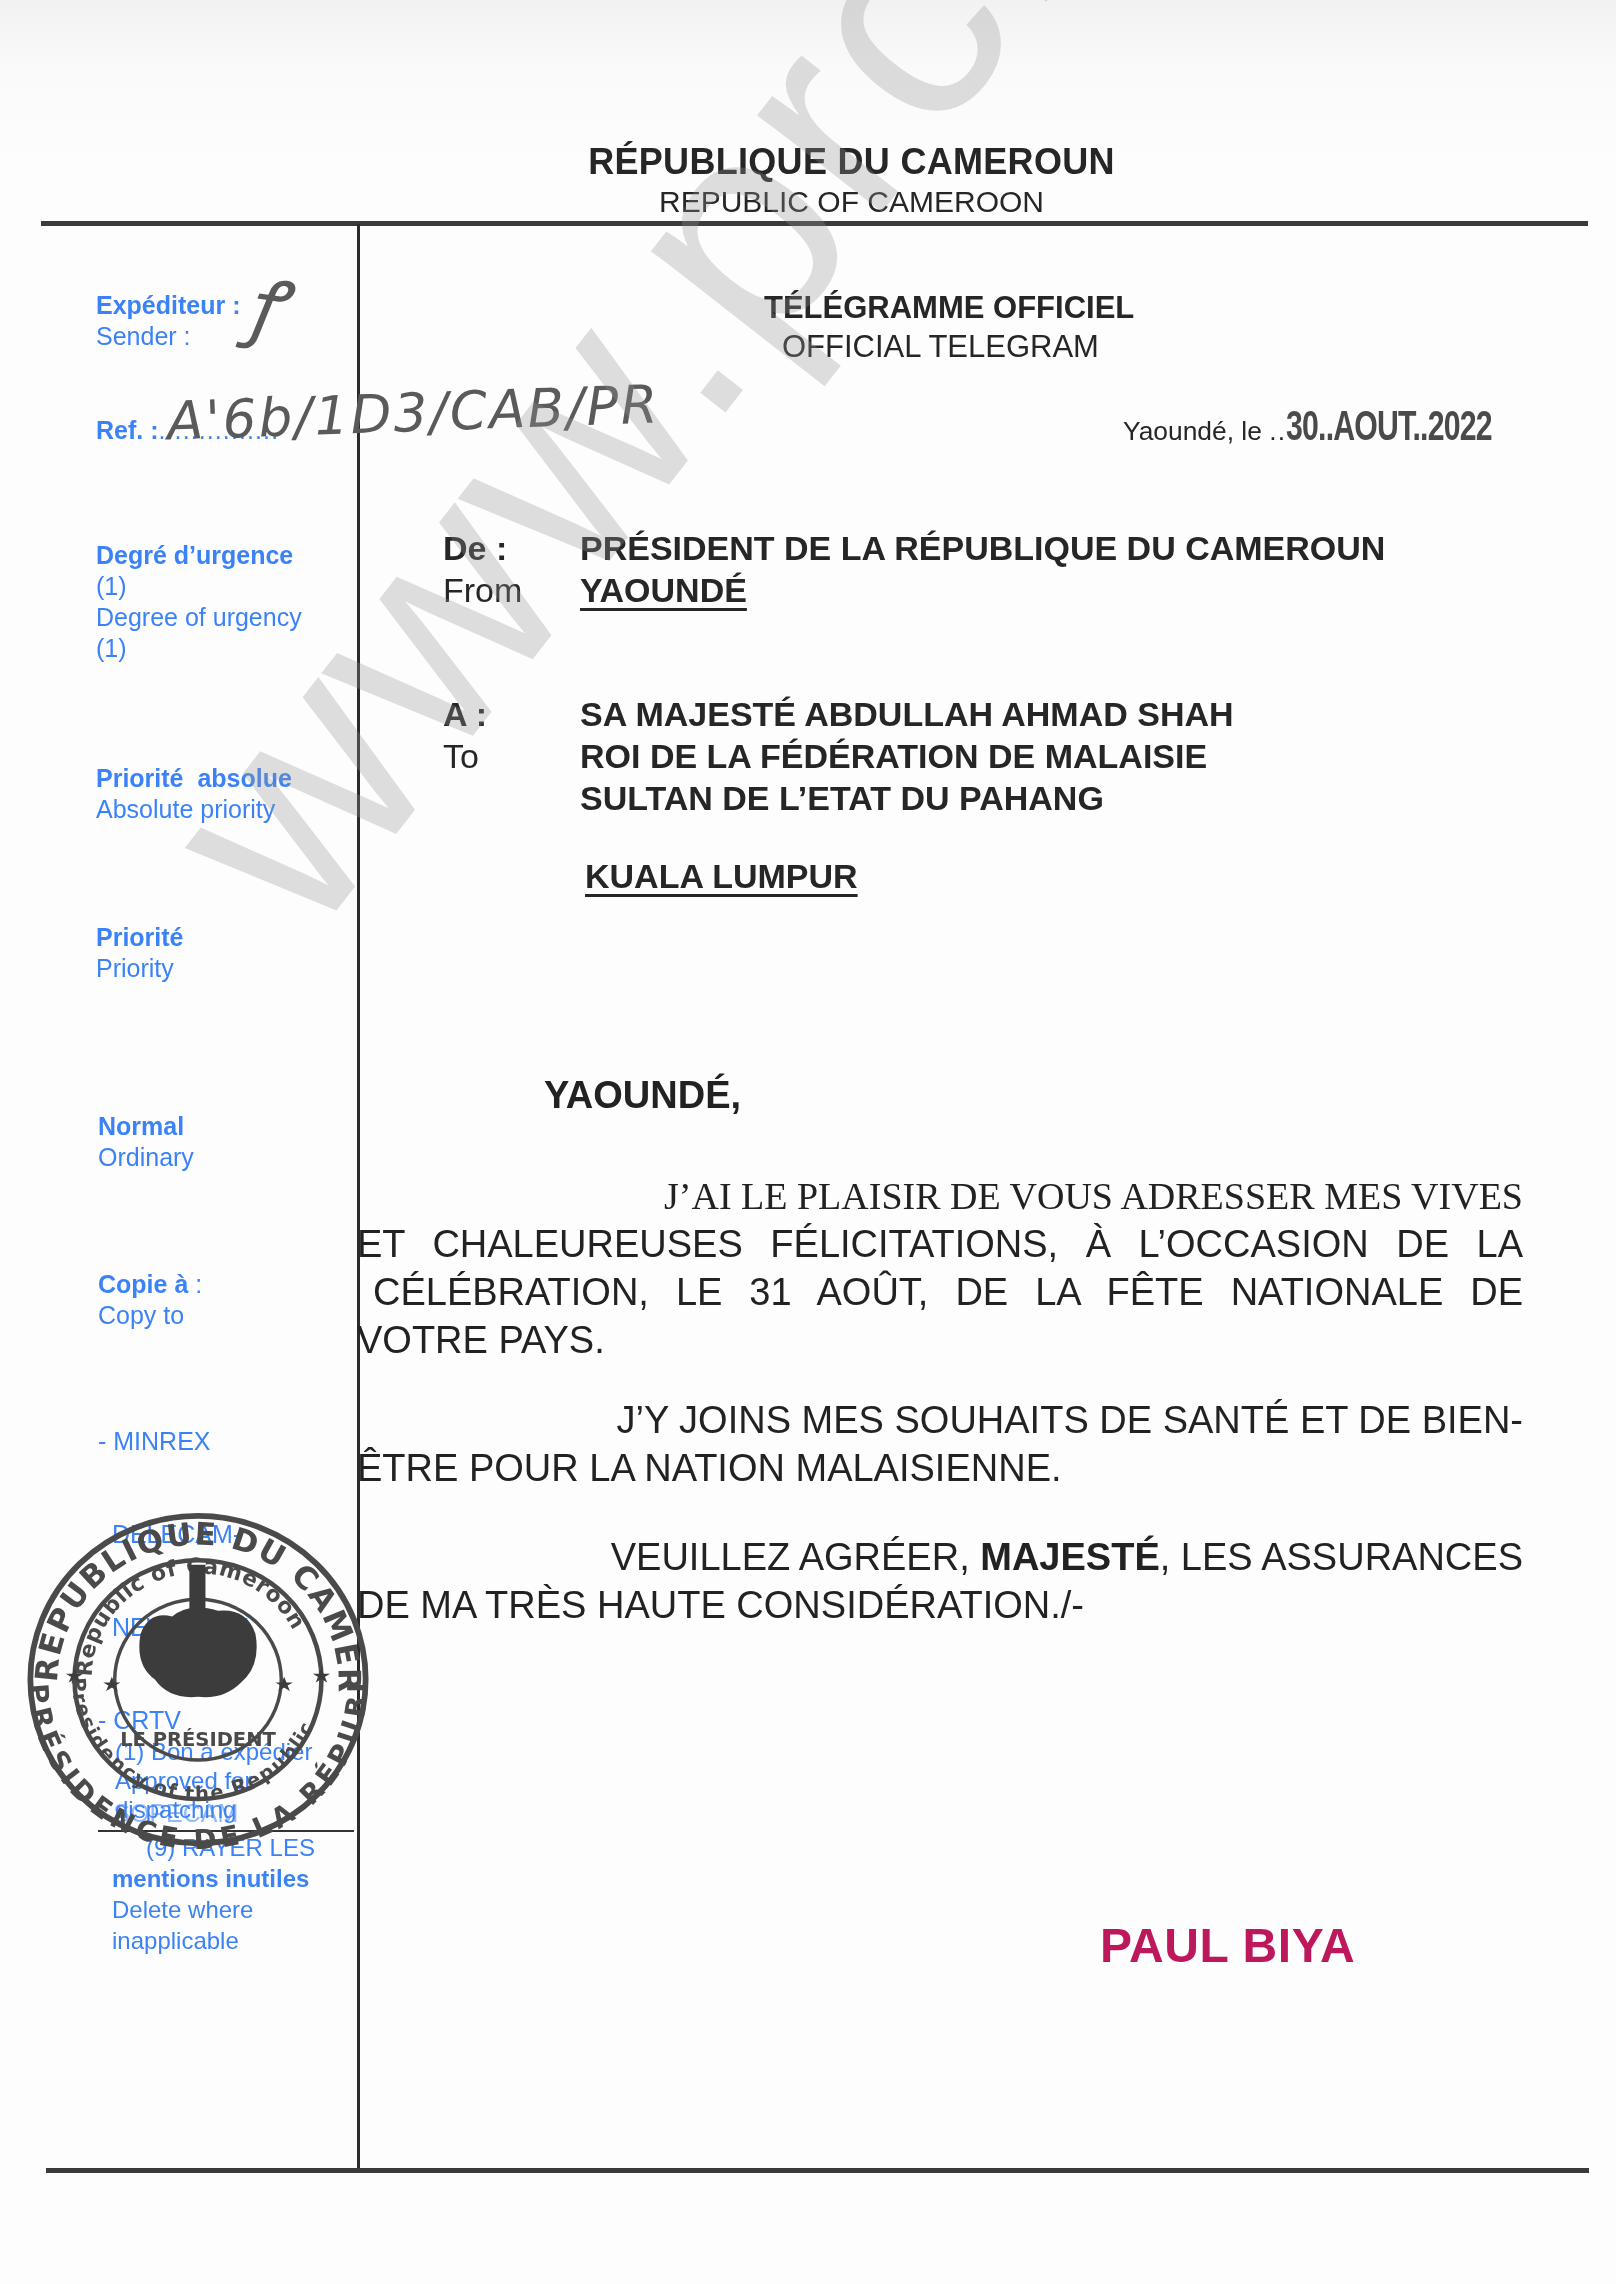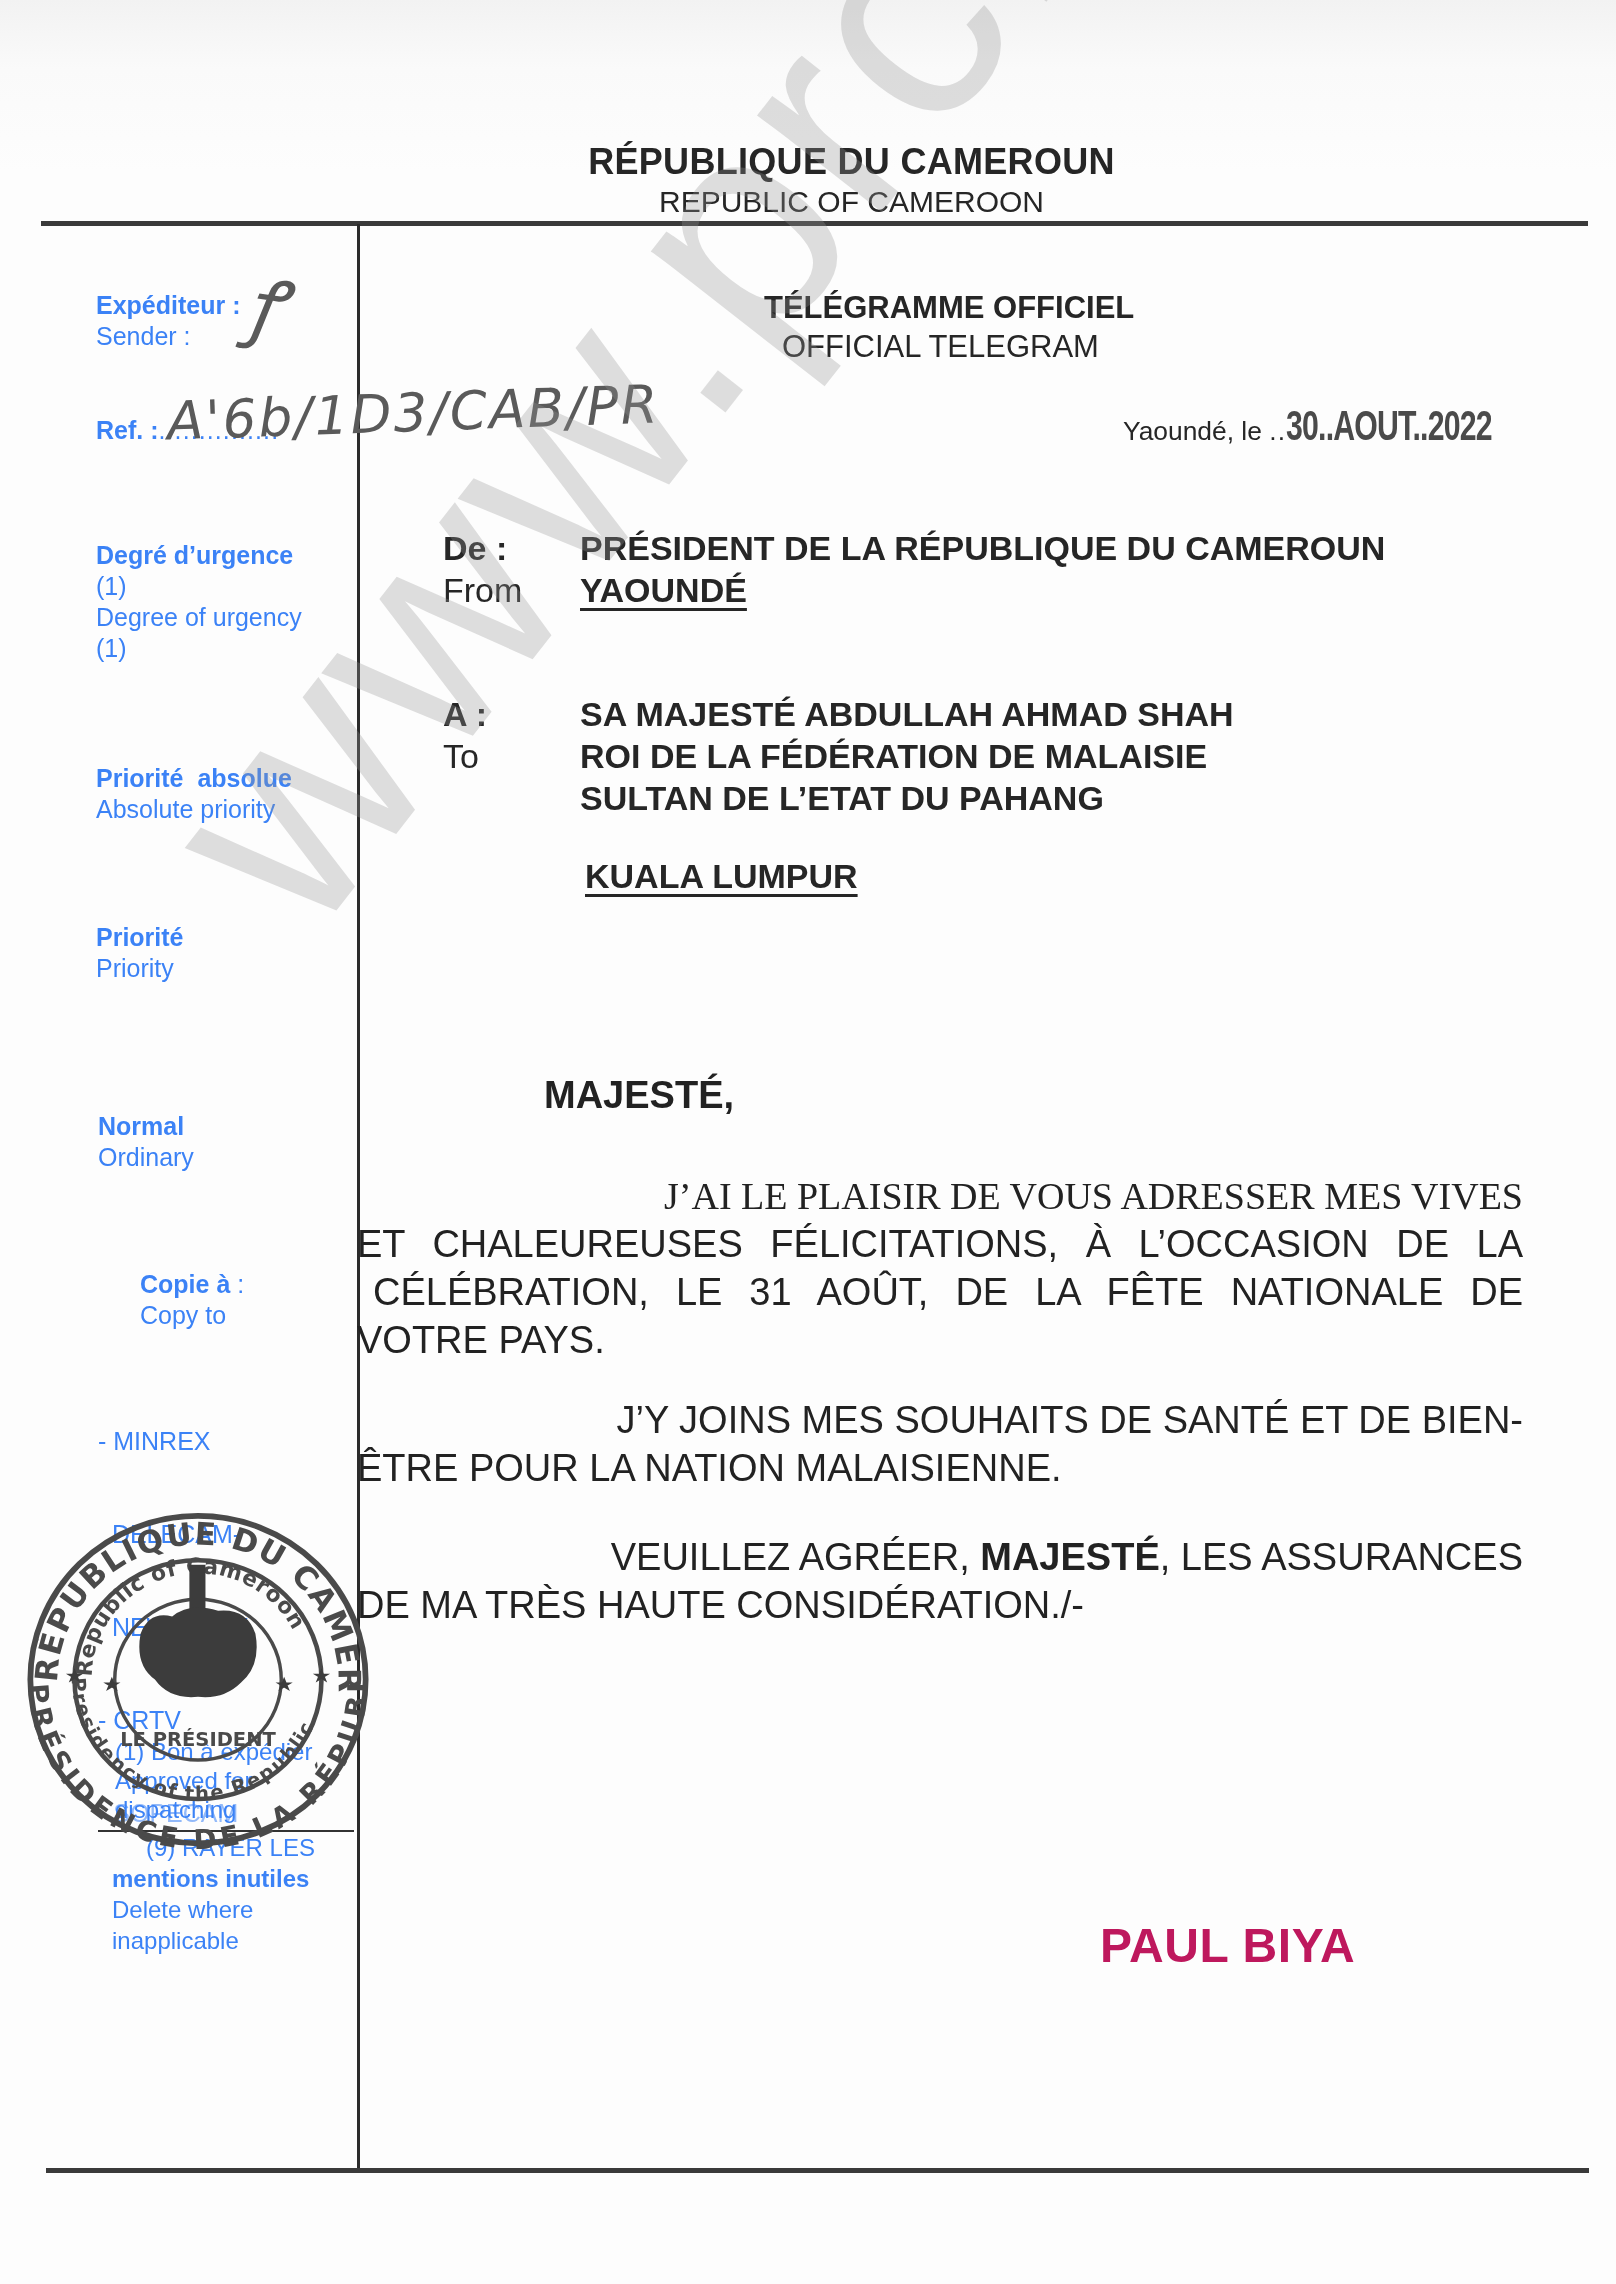--- a/index.html
+++ b/index.html
@@ -95,21 +95,21 @@
 <div class="abs side" style="left:96px; top:922px;">
   <div><b>Priorité</b></div>
   <div>Priority</div>
 </div>
 
 <div class="abs side" style="left:98px; top:1111px;">
   <div><b>Normal</b></div>
   <div>Ordinary</div>
 </div>
 
-<div class="abs side" style="left:98px; top:1269px;margin-left:42px;">
+<div class="abs side" style="left:98px; top:1269px;">
   <div><b>Copie à</b><span> :</span></div>
   <div>Copy to</div>
 </div>
 <div class="abs side" style="left:98px; top:1364px; white-space:pre;">
   <div>- MINREX</div>
   <div>  DELECAM-</div>
   <div>  NEW-YORK</div>
   <div>- CRTV</div>
   <div style="opacity:0.55;">- SOPECAM</div>
 </div>
@@ -178,21 +178,21 @@
 </div>
 <div class="abs addr" style="left:580px; top:693px;">
   <div class="addr-val">SA MAJESTÉ ABDULLAH AHMAD SHAH</div>
   <div class="addr-val">ROI DE LA FÉDÉRATION DE MALAISIE</div>
   <div class="addr-val">SULTAN DE L’ETAT DU PAHANG</div>
 </div>
 <div class="abs addr" style="left:585px; top:855px;">
   <span class="addr-val u">KUALA LUMPUR</span>
 </div>
 
-<div class="abs body-text" style="left:544px; top:1071px; font-weight:bold;">MAJESTÉ,</div>
+<div class="abs body-text" style="left:544px; top:1071px; font-weight:bold;">YAOUNDÉ,</div>
 
 <div class="abs body-text" style="left:357px; top:1172px; width:1166px;">
   <div style="text-align:right;font-family:Liberation Serif, serif;">J’AI LE PLAISIR DE VOUS ADRESSER MES VIVES</div>
   <div style="text-align:justify; text-align-last:justify;">ET CHALEUREUSES FÉLICITATIONS, À L’OCCASION DE LA</div>
   <div style="text-align:justify; text-align-last:justify;padding-left:16px;">CÉLÉBRATION, LE 31 AOÛT, DE LA FÊTE NATIONALE DE</div>
   <div>VOTRE PAYS.</div>
 </div>
 
 <div class="abs body-text" style="left:357px; top:1396px; width:1166px;">
   <div style="text-align:right;padding-left:22px;">J’Y JOINS MES SOUHAITS DE SANTÉ ET DE BIEN-</div>

